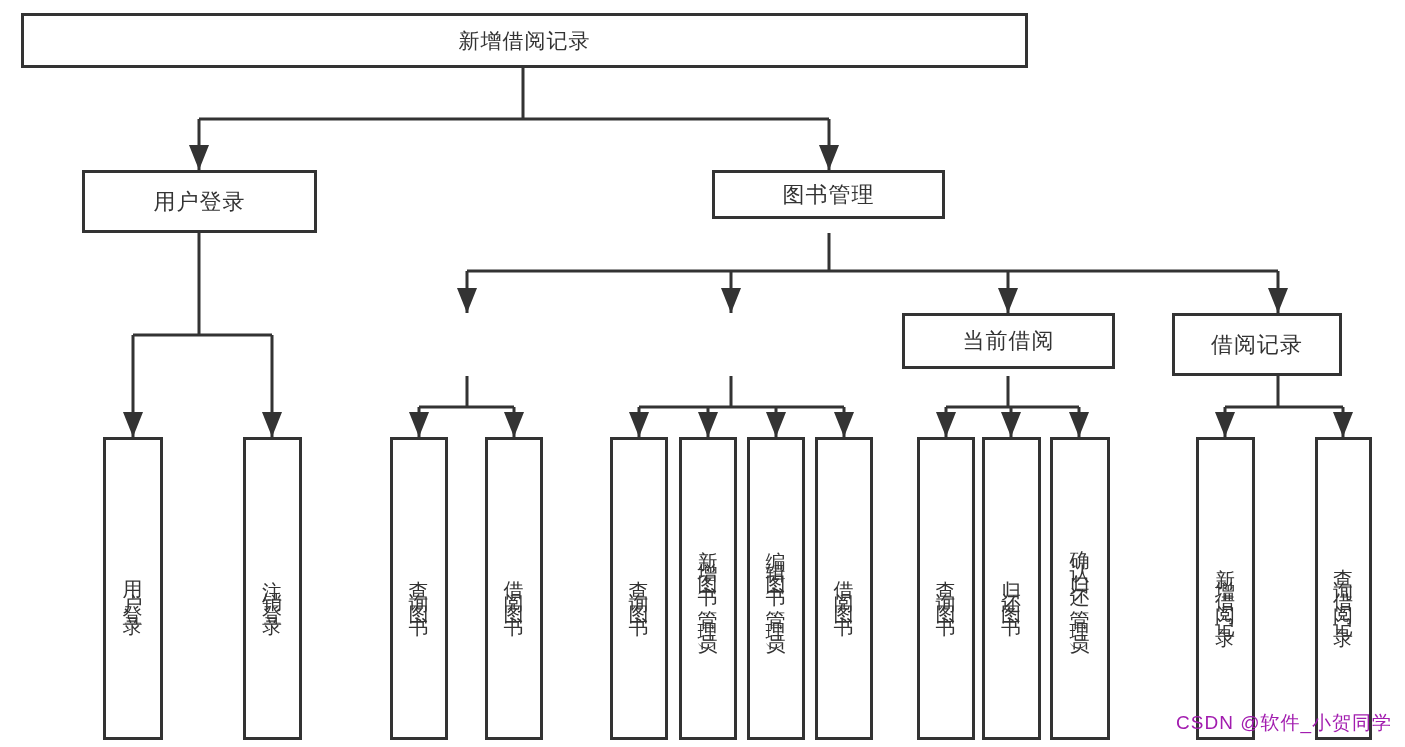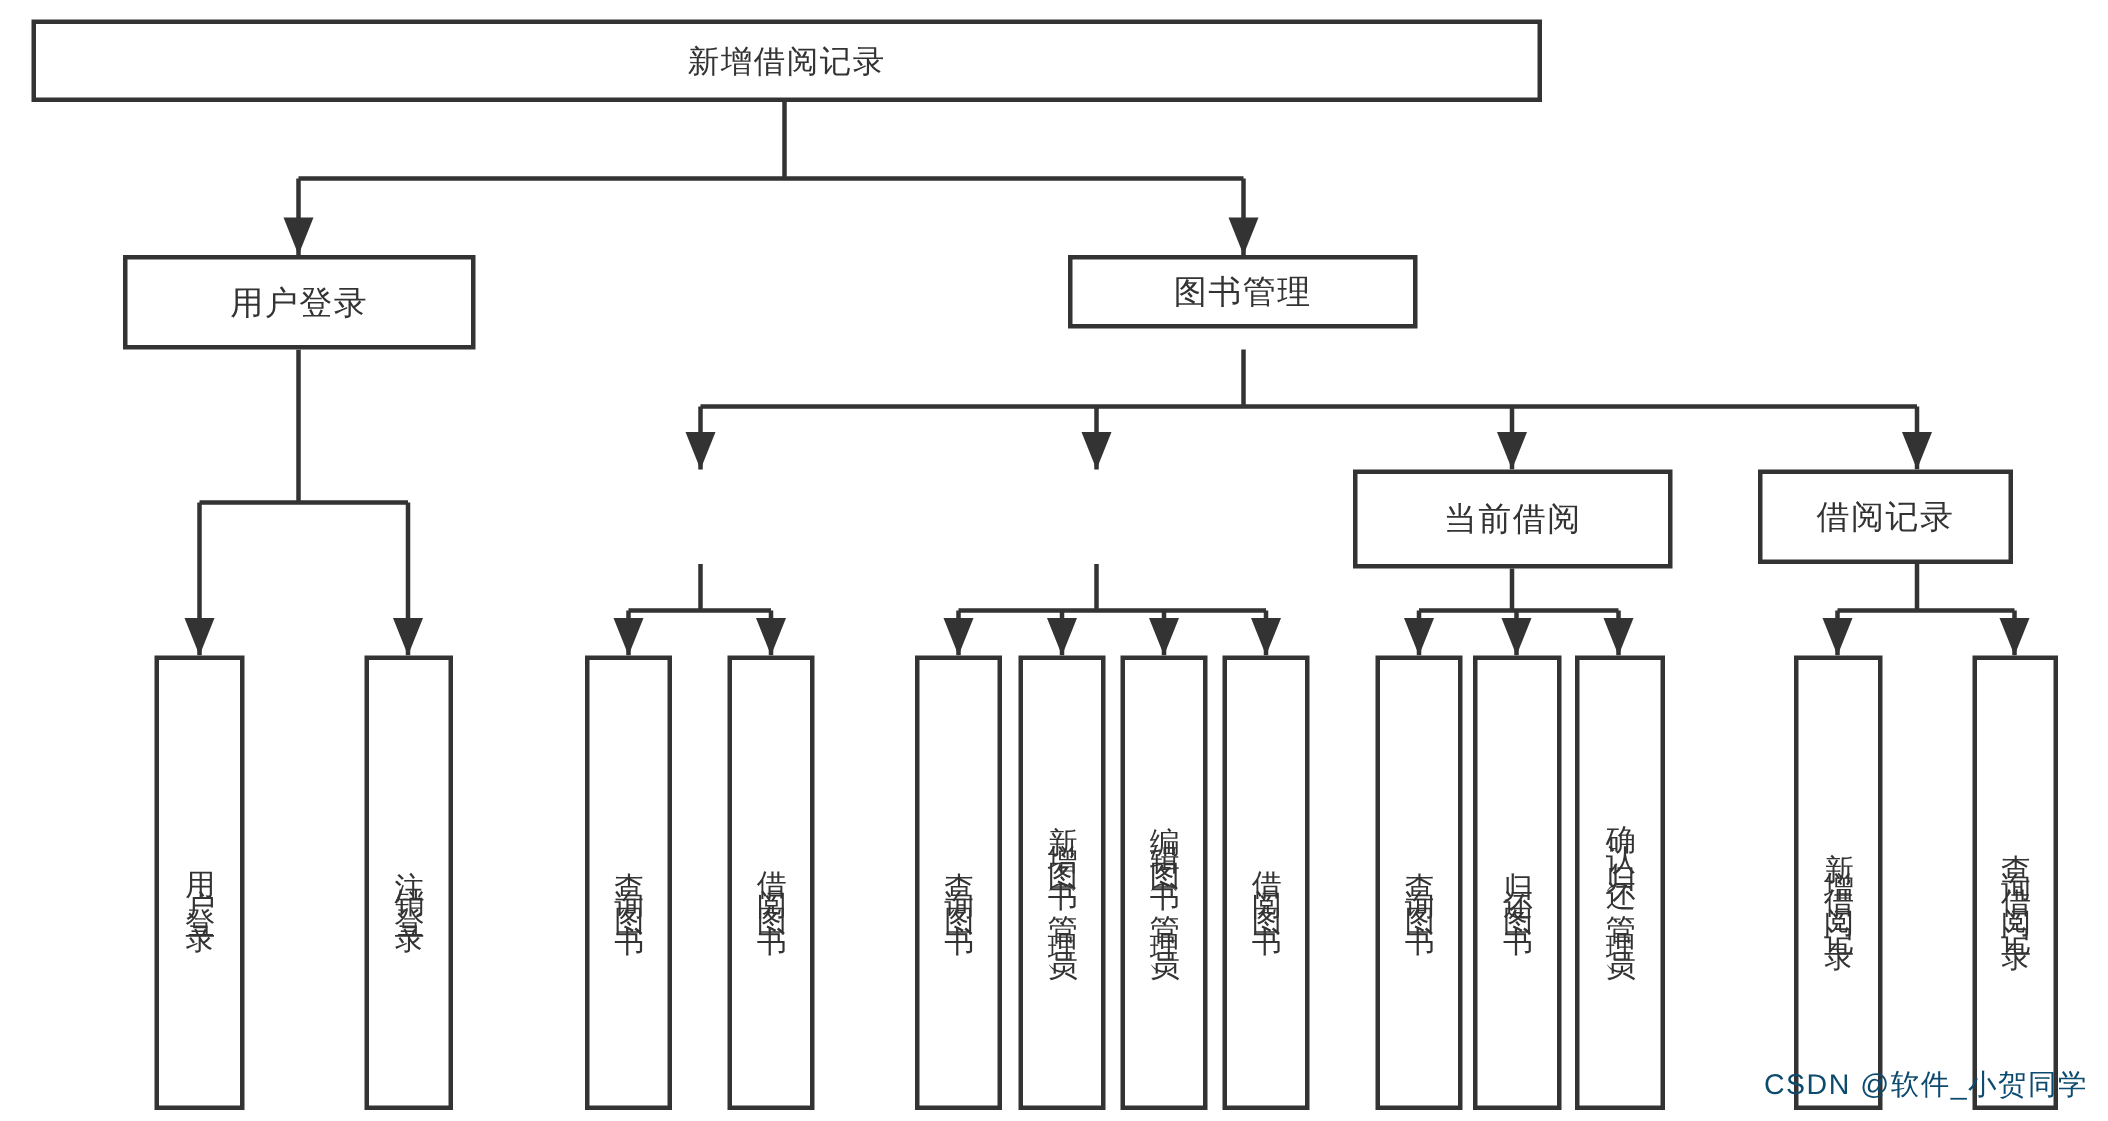--- a/index.html
+++ b/index.html
@@ -29,21 +29,21 @@
     font-size:20px;
     letter-spacing:12px;
     line-height:1;
     padding:6px 0;
   }
   .watermark{
     position:absolute;
     right:13px;
     top:710px;
     font-size:19px;
-    color:#0c4a6e;
+    color:#a21caf;
     letter-spacing:1px;
     z-index:5;
     white-space:nowrap;
   }
 </style>
 </head>
 <body>
 
 <div class="canvas">
 
@@ -88,21 +88,21 @@
       <use href="#ah" x="1225" y="437"></use>
         <use href="#ah" x="1343" y="437"></use>
     </g>
   </svg>
 
   <div class="node hbox root" style="left:21px;top:13px;width:1007px;height:55px;">新增借阅记录</div>
 
   <div class="node hbox" style="left:82px;top:170px;width:235px;height:63px;">用户登录</div>
   <div class="node hbox" style="left:712px;top:170px;width:233px;height:49px;">图书管理</div>
 
-  <div class="node hbox" style="left:902px;top:313px;width:213px;height:66px;text-align:center;">当前借阅</div>
+  <div class="node hbox" style="left:902px;top:313px;width:213px;height:56px;text-align:center;">当前借阅</div>
   <div class="node hbox" style="left:1172px;top:313px;width:170px;height:63px;">借阅记录</div>
 
   <div class="node vbox" style="left:103px;top:437px;width:60px;height:303px;">用户登录</div>
   <div class="node vbox" style="left:243px;top:437px;width:59px;height:303px;">注销登录</div>
 
   <div class="node vbox" style="left:390px;top:437px;width:58px;height:303px;">查询图书</div>
   <div class="node vbox" style="left:485px;top:437px;width:58px;height:303px;">借阅图书</div>
 
   <div class="node vbox" style="left:610px;top:437px;width:58px;height:303px;">查询图书</div>
   <div class="node vbox" style="left:679px;top:437px;width:58px;height:303px;">新增图书（管理员）</div>

